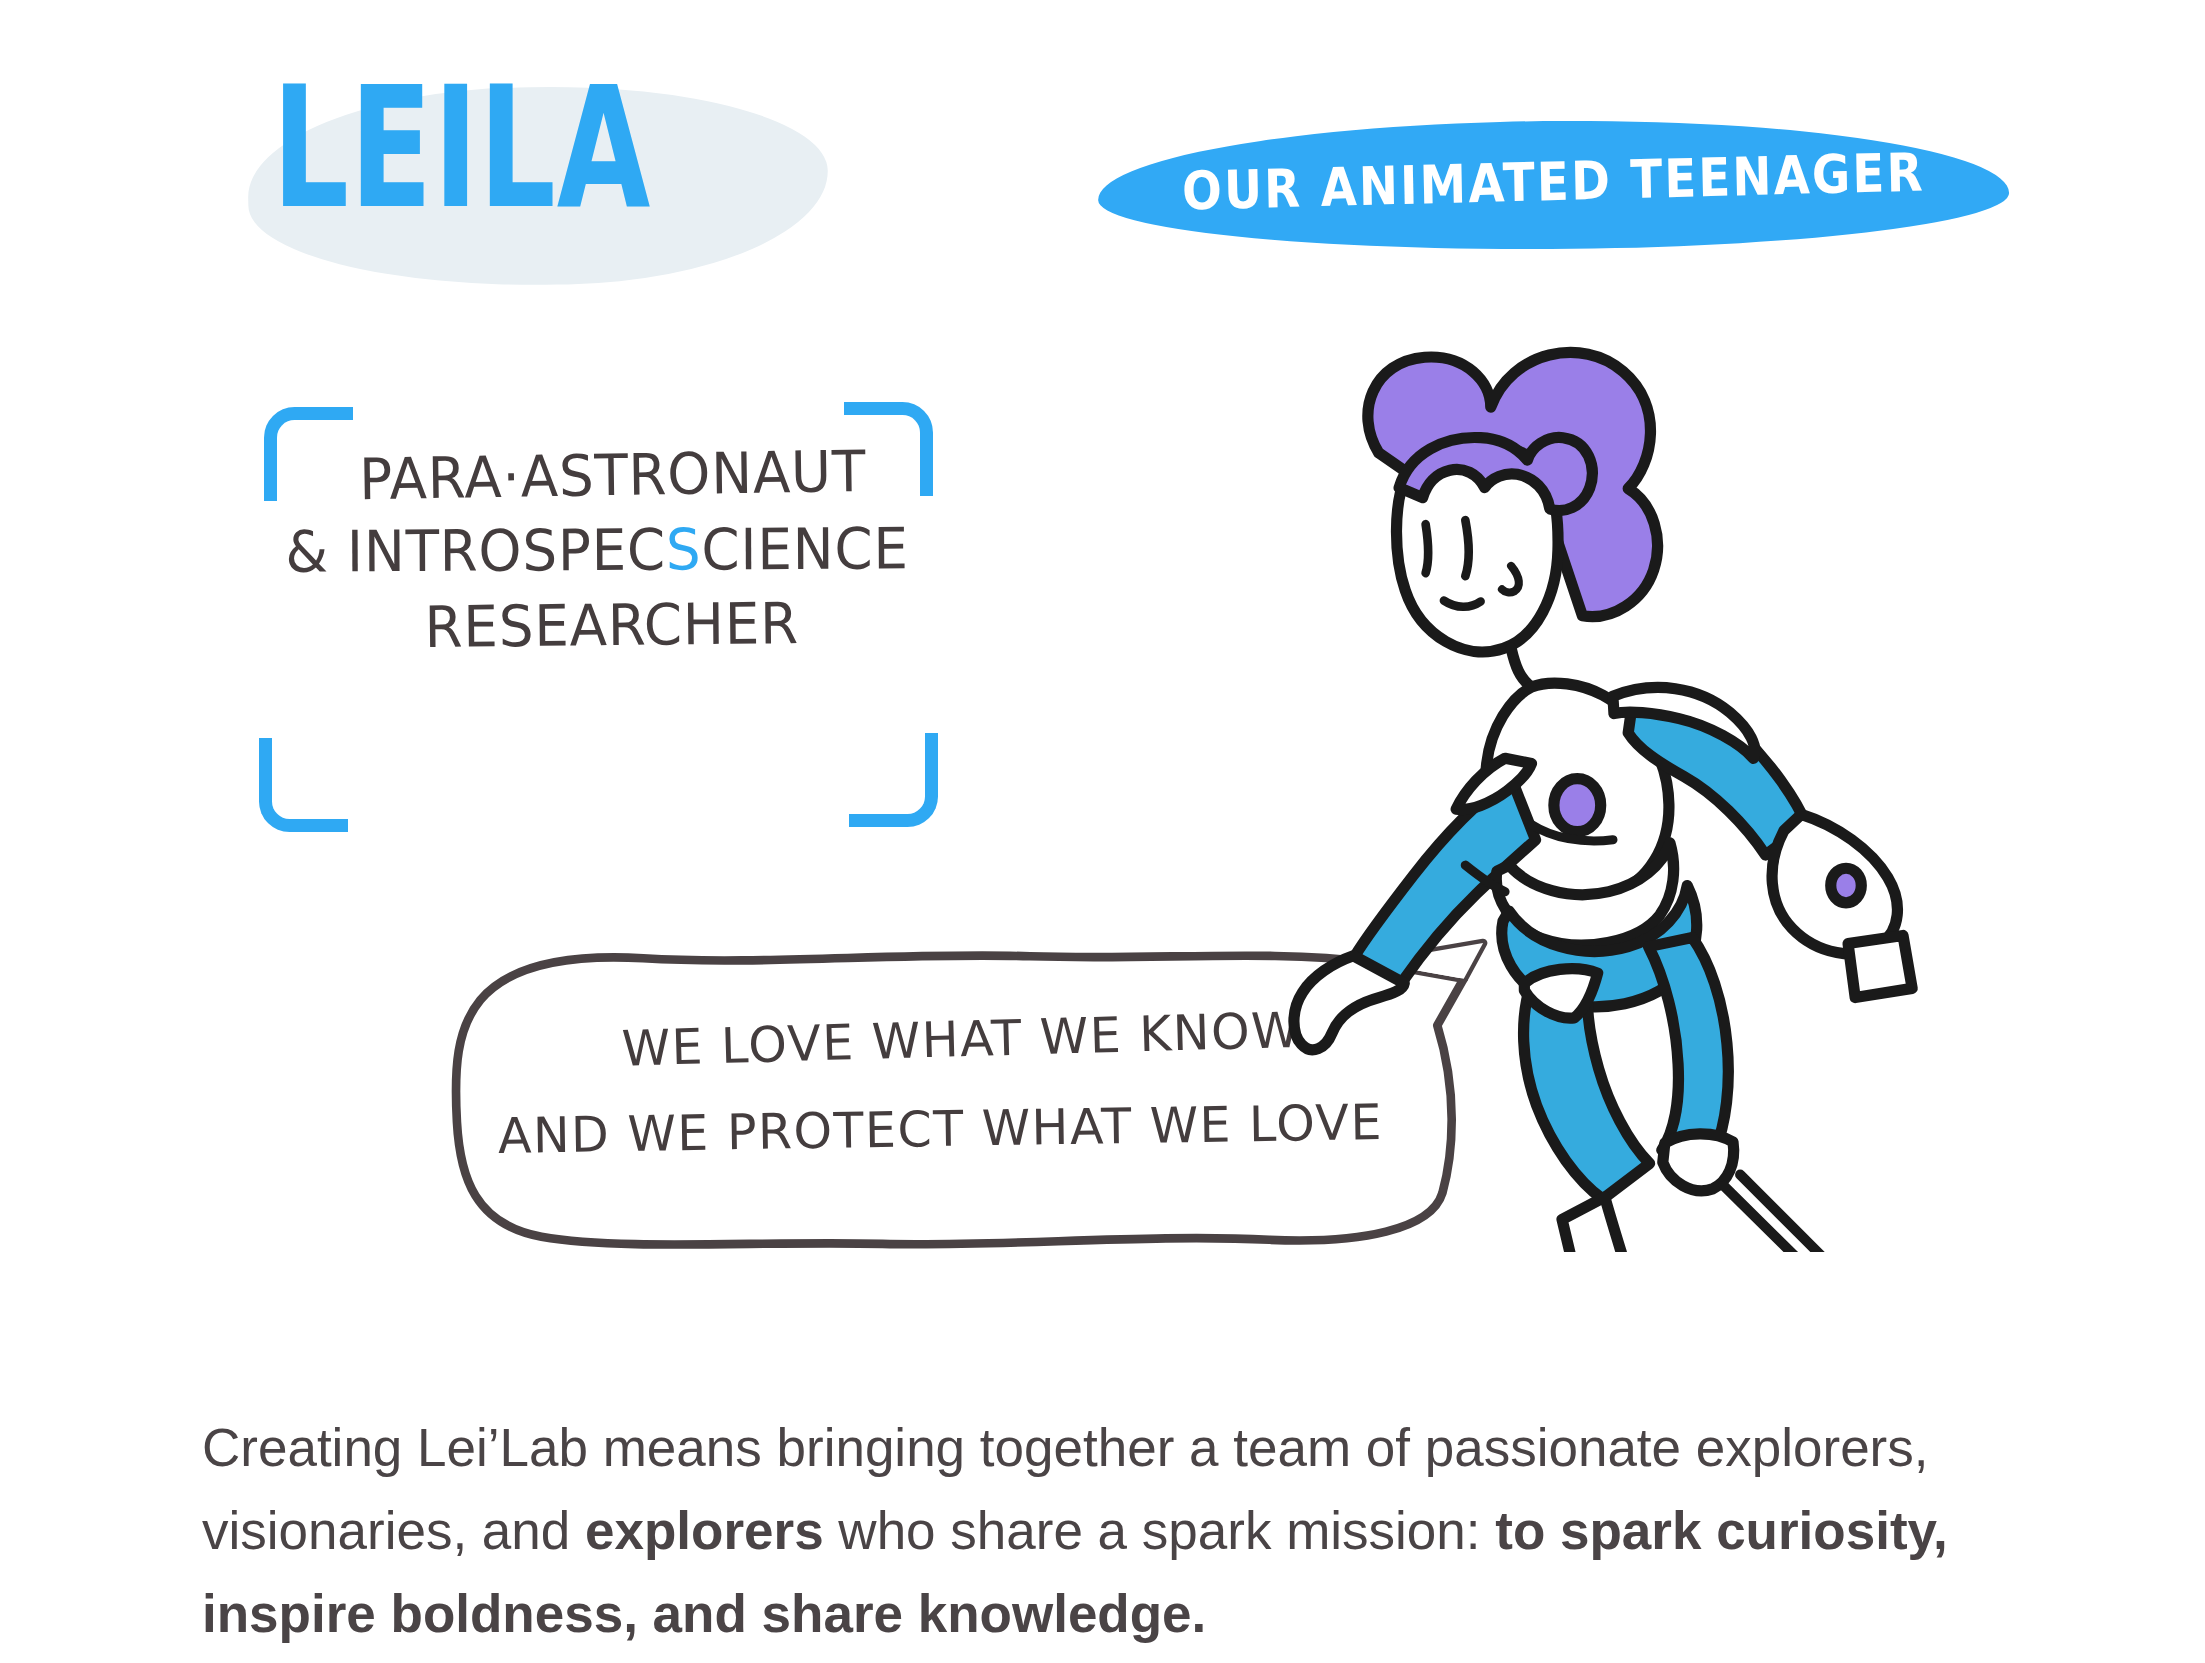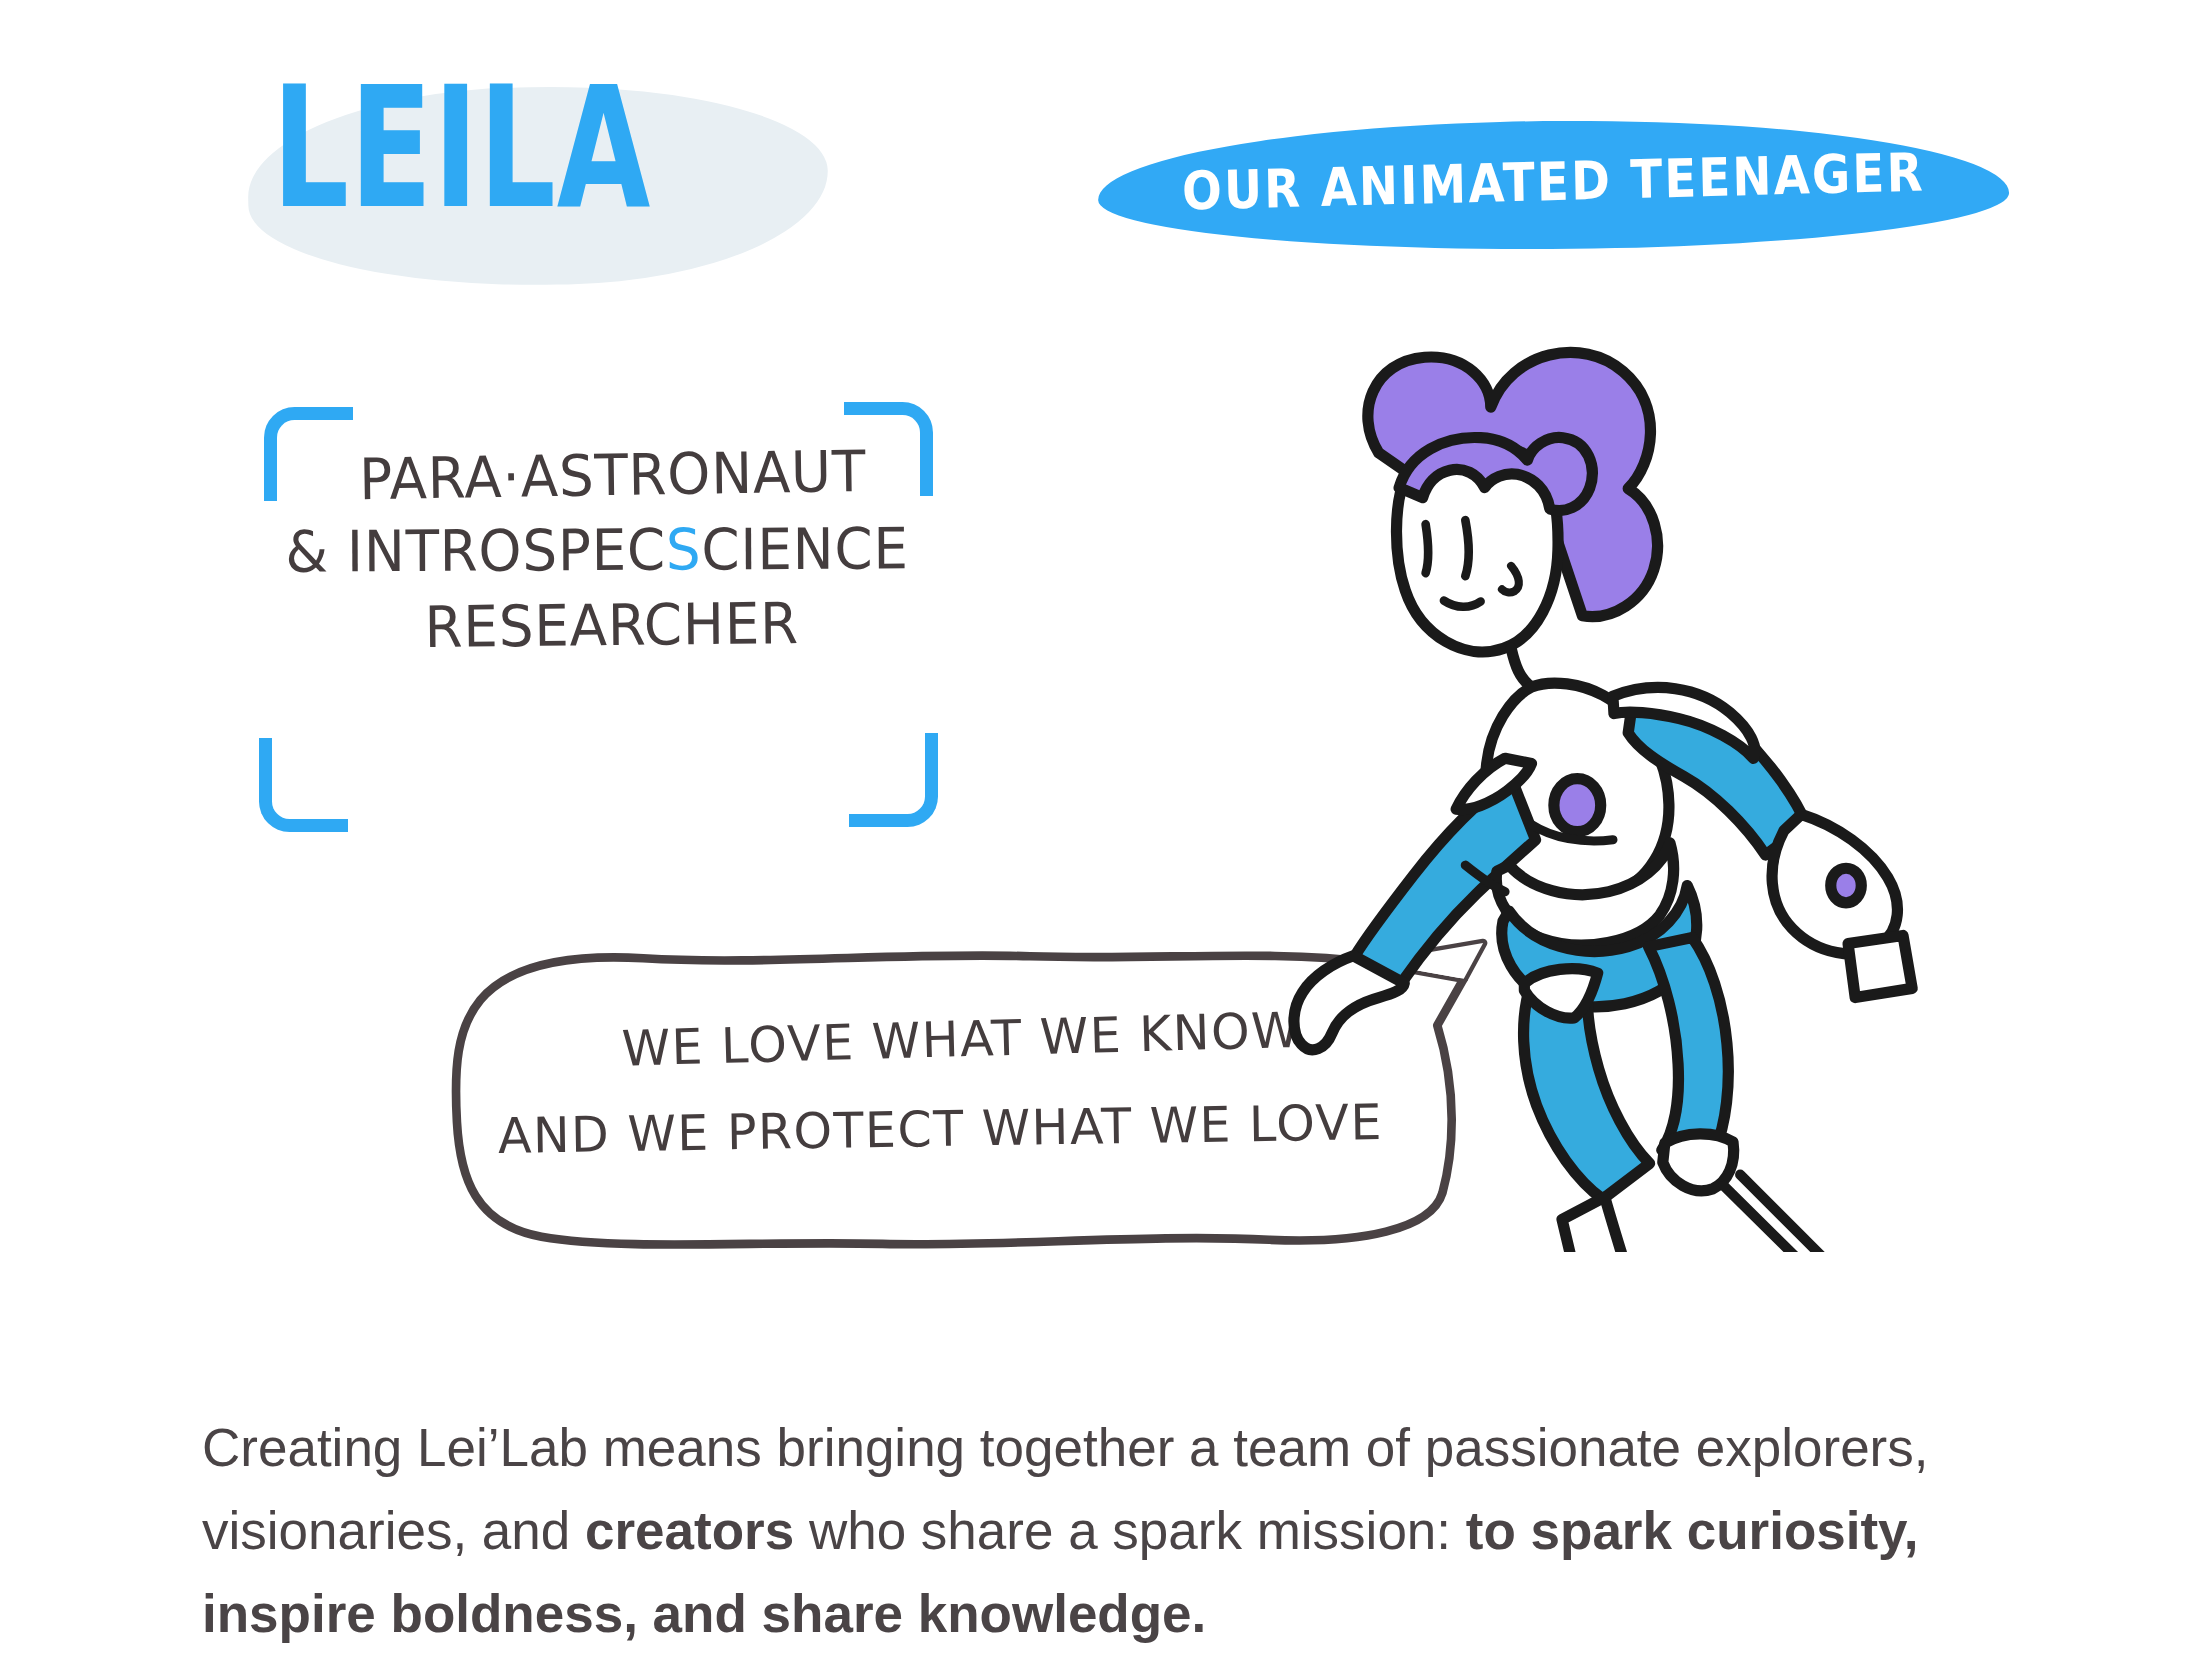--- a/index.html
+++ b/index.html
@@ -308,16 +308,16 @@
                  C 1258 2174, 1306 2120, 1308 2050
                  C 1310 1986, 1272 1934, 1214 1920
                  C 1190 1914, 1166 1916, 1150 1926 Z" fill="#ffffff"></path>
 
         <path d="M 470 1140 C 500 1164, 524 1182, 548 1192" stroke-width="18"></path>
         <path d="M 600 1060 C 640 1086, 700 1098, 760 1090" stroke-width="18"></path>
       </g>
     </svg>
   </div>
 
-  <p id="paragraph"><span>Creating Lei’Lab means bringing together a team of passionate explorers, visionaries, and </span><b>creators</b><span> who share a spark mission: </span><b>to spark curiosity, inspire boldness, and share knowledge.</b></p>
+  <p id="paragraph"><span>Creating Lei’Lab means bringing together a team of passionate explorers, visionaries, and </span><b>explorers</b><span> who share a spark mission: </span><b>to spark curiosity, inspire boldness, and share knowledge.</b></p>
 
 </div>
 
 
 </body></html>

